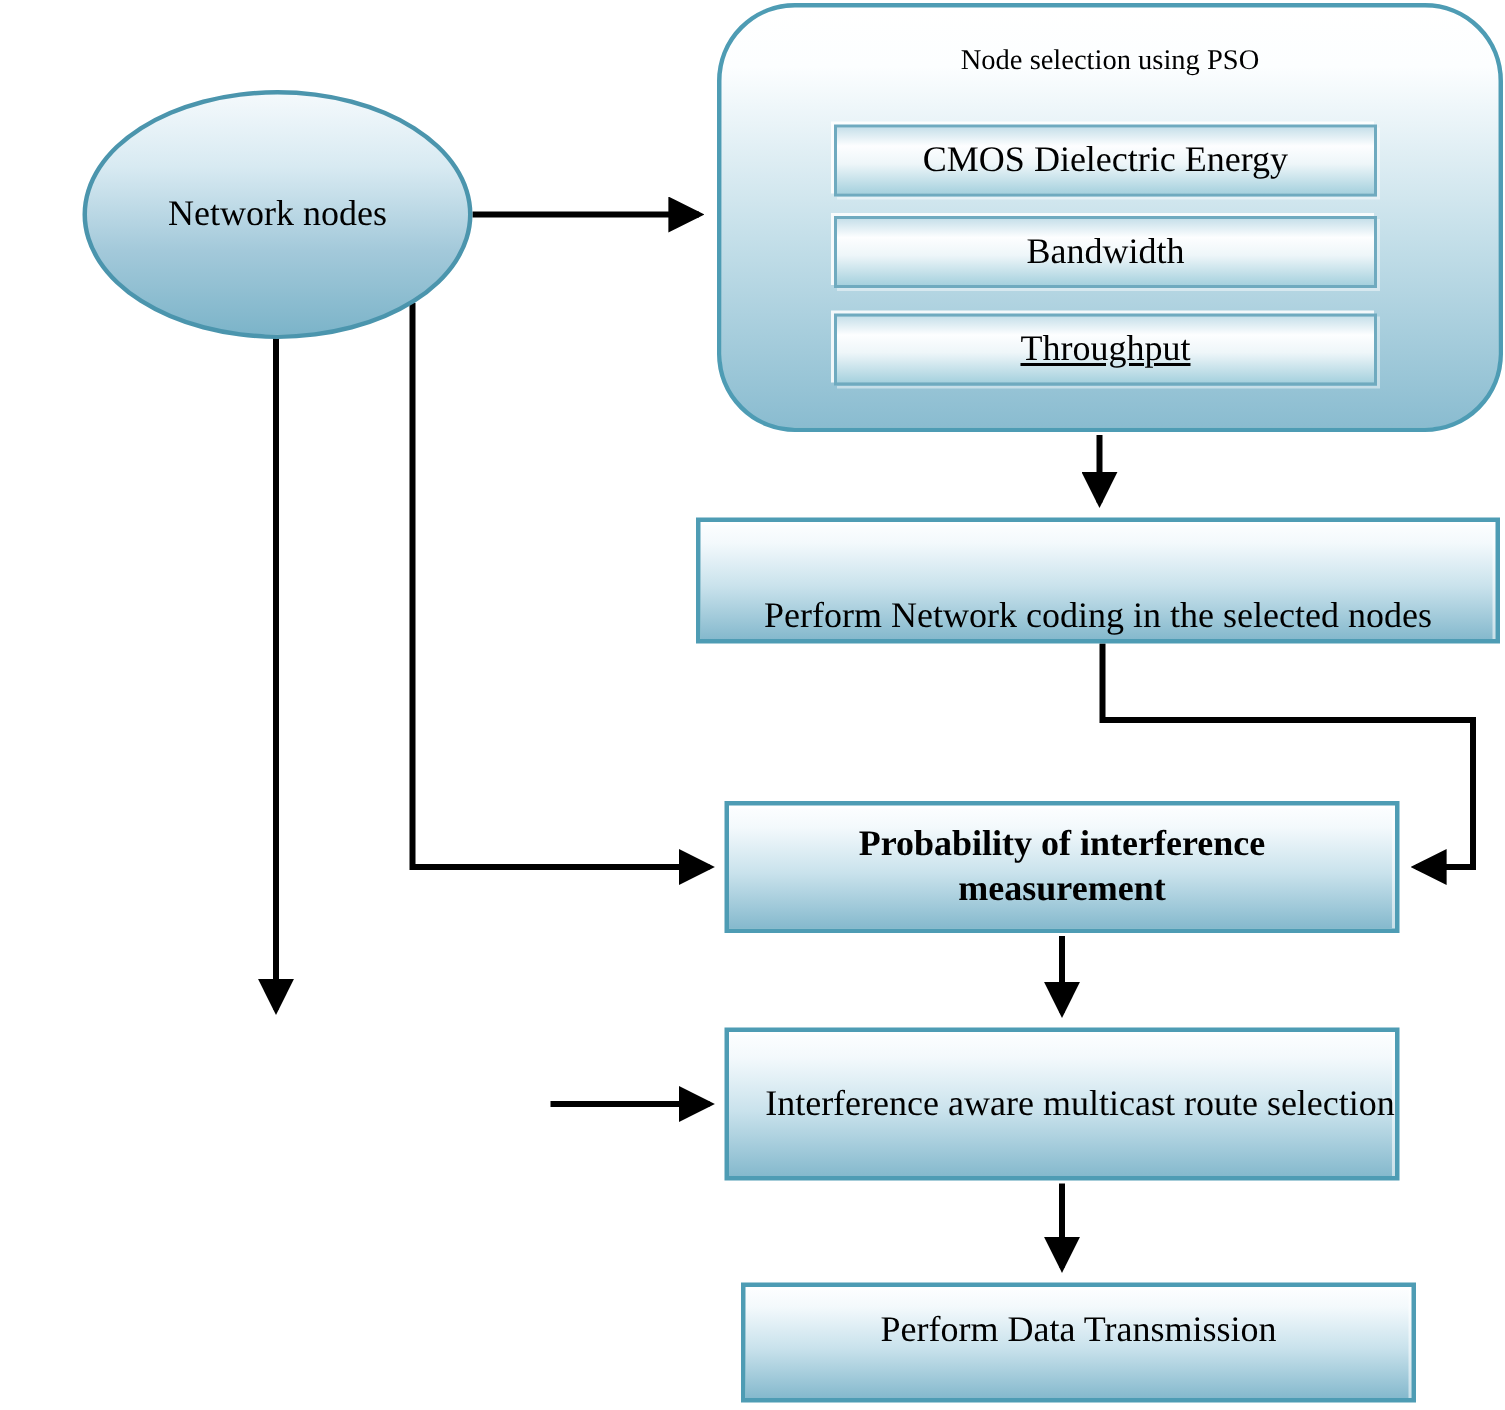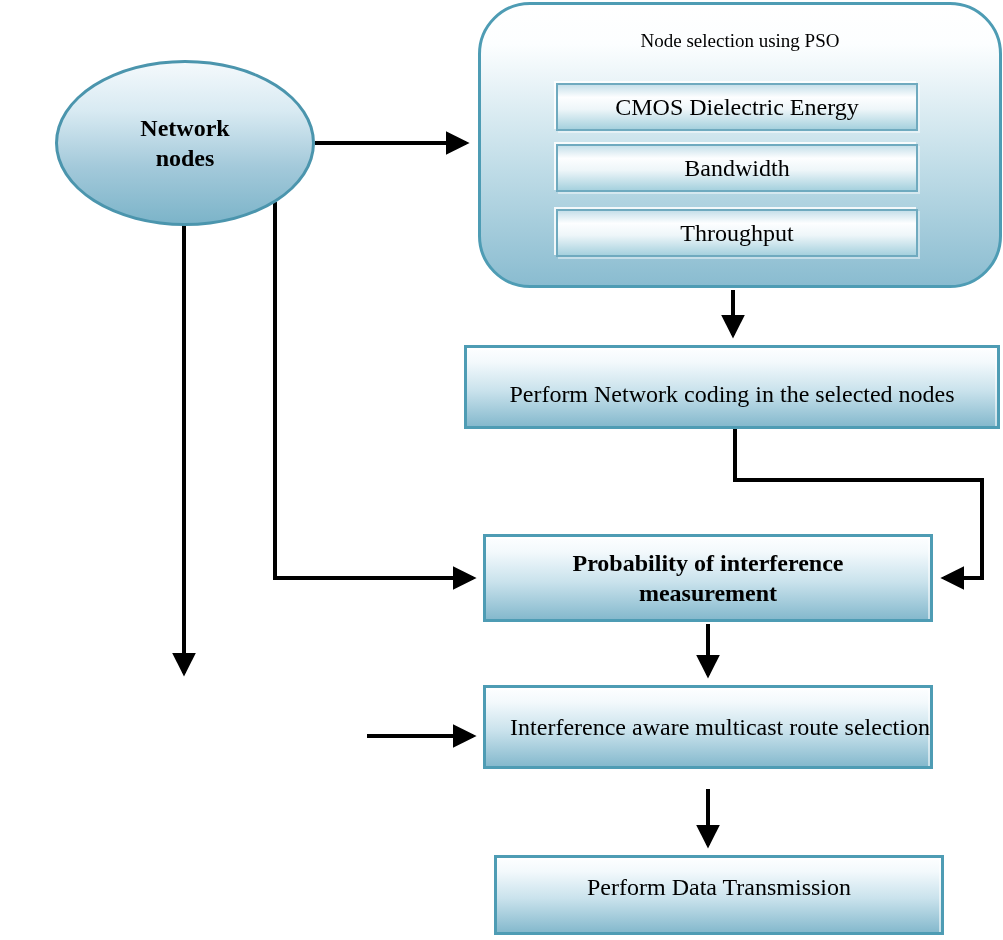--- a/index.html
+++ b/index.html
@@ -20,47 +20,47 @@
     text-align:center;font-size:24px;line-height:1.25;
     box-shadow:inset 0 2px 0 rgba(255,255,255,0.9), inset -2px 0 0 rgba(255,255,255,0.55);
   }
   .ellipse{
     left:55px;top:60px;width:260px;height:166px;
     border-radius:50%;
     border:3px solid #4b95ad;
     background:linear-gradient(180deg,#f4f9fc 0%,#d8eaf2 30%,#a3c9da 65%,#7cb4c9 100%);
     box-shadow:none;
   }
-  .ellipse .lbl{max-width:150px;font-weight:bold;}
+  .ellipse .lbl{max-width:150px;}
   .pso{
     left:478px;top:2px;width:524px;height:286px;
     border-radius:52px;
     border:3px solid #4e9cb4;
     background:linear-gradient(180deg,#ffffff 0%,#fcfeff 14%,#c4dfe9 55%,#8abcd0 100%);
     display:block;box-shadow:none;
   }
   .pso-title{
     padding-top:24px;text-align:center;font-size:19px;
   }
   .pso-item{
     position:absolute;left:75px;width:362px;height:48px;box-sizing:border-box;
     border:2px solid #6faabf;
     background:linear-gradient(180deg,#c7e0ea 0%,#fdfeff 28%,#eef6f9 55%,#a6d1de 100%);
     display:flex;align-items:center;justify-content:center;
     font-size:24px;
     box-shadow:-2px -2px 0 rgba(255,255,255,0.85), 2px 2px 0 rgba(255,255,255,0.45);
   }
   .pso-item.i0{top:78px;}
   .pso-item.i1{top:139px;}
-  .pso-item.i2{top:204px;}
-  .box-coding{left:464px;top:345px;width:536px;height:84px;align-items:center;padding-top:13px;}
+  .pso-item.i2{top:204px;text-decoration:underline;}
+  .box-coding{left:464px;top:345px;width:536px;height:84px;align-items:flex-end;padding-top:13px;}
   .box-prob{left:483px;top:534px;width:450px;height:88px;font-weight:bold;}
   .box-prob .lbl{max-width:340px;}
   .box-secondary{left:2px;top:683px;width:365px;height:104px;align-items:flex-start;padding-top:20px;}
-  .box-route{left:483px;top:685px;width:450px;height:84px;padding-left:24px;}
+  .box-route{left:483px;top:685px;width:450px;height:102px;padding-left:24px;}
   .box-route .lbl{max-width:420px;}
   .box-data{left:483px;top:855px;width:450px;height:80px;align-items:flex-start;padding-top:14px;margin-left:11px;}
 </style>
 </head>
 <body>
 
 <div class="canvas">
 
   <svg class="arrows" viewBox="0 0 1003 940" xmlns="http://www.w3.org/2000/svg">
     <defs>

